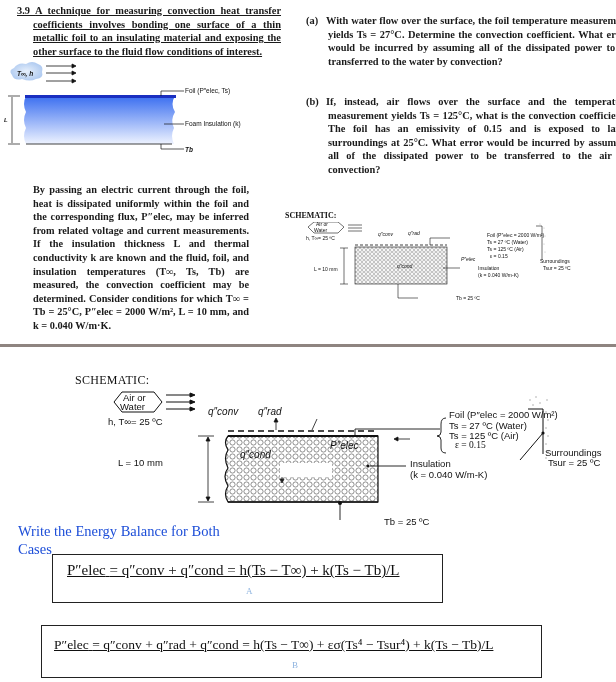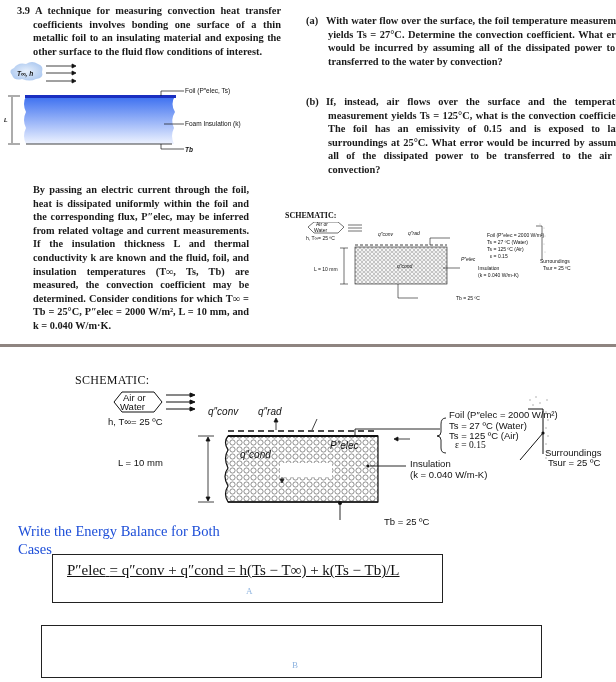--- a/index.html
+++ b/index.html
@@ -14,21 +14,21 @@
   .eqbox { border:1.5px solid #222; background:#fff; }
   .eq { font-family:"Liberation Serif", serif; font-size:15px; white-space:nowrap; color:#111;text-decoration:underline; }
   .tag { font-family:"Liberation Serif", serif; font-size:9px; color:#8fb4e0; }
   .heading-sm { font-family:"Liberation Serif", serif; font-weight:bold; font-size:8px; }
   .heading { font-family:"Liberation Serif", serif; font-size:12px; letter-spacing:0.3px; }
   .write { font-family:"Liberation Serif", serif; font-size:14.5px; color:#1d4ed8; }
 </style>
 </head>
 <body>
 
-<div class="abs ptext" style="left:17px; top:4px; width:248px; text-indent:-16px; padding-left:16px;">
+<div class="abs ptext" style="left:17px; top:4px; width:248px; text-indent:-16px; padding-left:16px;text-decoration:underline;">
   <span class="problem-no">3.9</span>
   <span>A technique for measuring convection heat transfer coefficients involves bonding one surface of a thin metallic foil to an insulating material and exposing the other surface to the fluid flow conditions of interest.</span>
 </div>
 
 <div class="abs" style="left:0; top:60px; width:270px; height:110px;">
   <svg width="270" height="110" viewBox="0 0 270 110">
     <defs>
       <linearGradient id="ins" x1="0" y1="0" x2="0" y2="1">
         <stop offset="0" stop-color="#3a6ef0"></stop>
         <stop offset="1" stop-color="#eef3ff"></stop>
@@ -239,14 +239,18 @@
 
 <div class="abs eqbox" style="left:52px; top:554px; width:389px; height:47px;">
   <div class="abs eq" style="left:14px; top:7px;">
     <span>P″elec</span>
     <span>= q″conv + q″cond = h(Ts − T∞) + k(Ts − Tb)/L</span>
   </div>
   <div class="abs tag" style="left:193px; top:31px;">A</div>
 </div>
 
 <div class="abs eqbox" style="left:41px; top:625px; width:499px; height:51px;">
+  <div class="abs eq" style="left:12px; top:11px; font-size:13.5px;">
+    <span>P″elec</span>
+    <span>= q″conv + q″rad + q″cond = h(Ts − T∞) + εσ(Ts⁴ − Tsur⁴) + k(Ts − Tb)/L</span>
+  </div>
   <div class="abs tag" style="left:250px; top:34px;">B</div>
 </div>
 
 </body></html>

